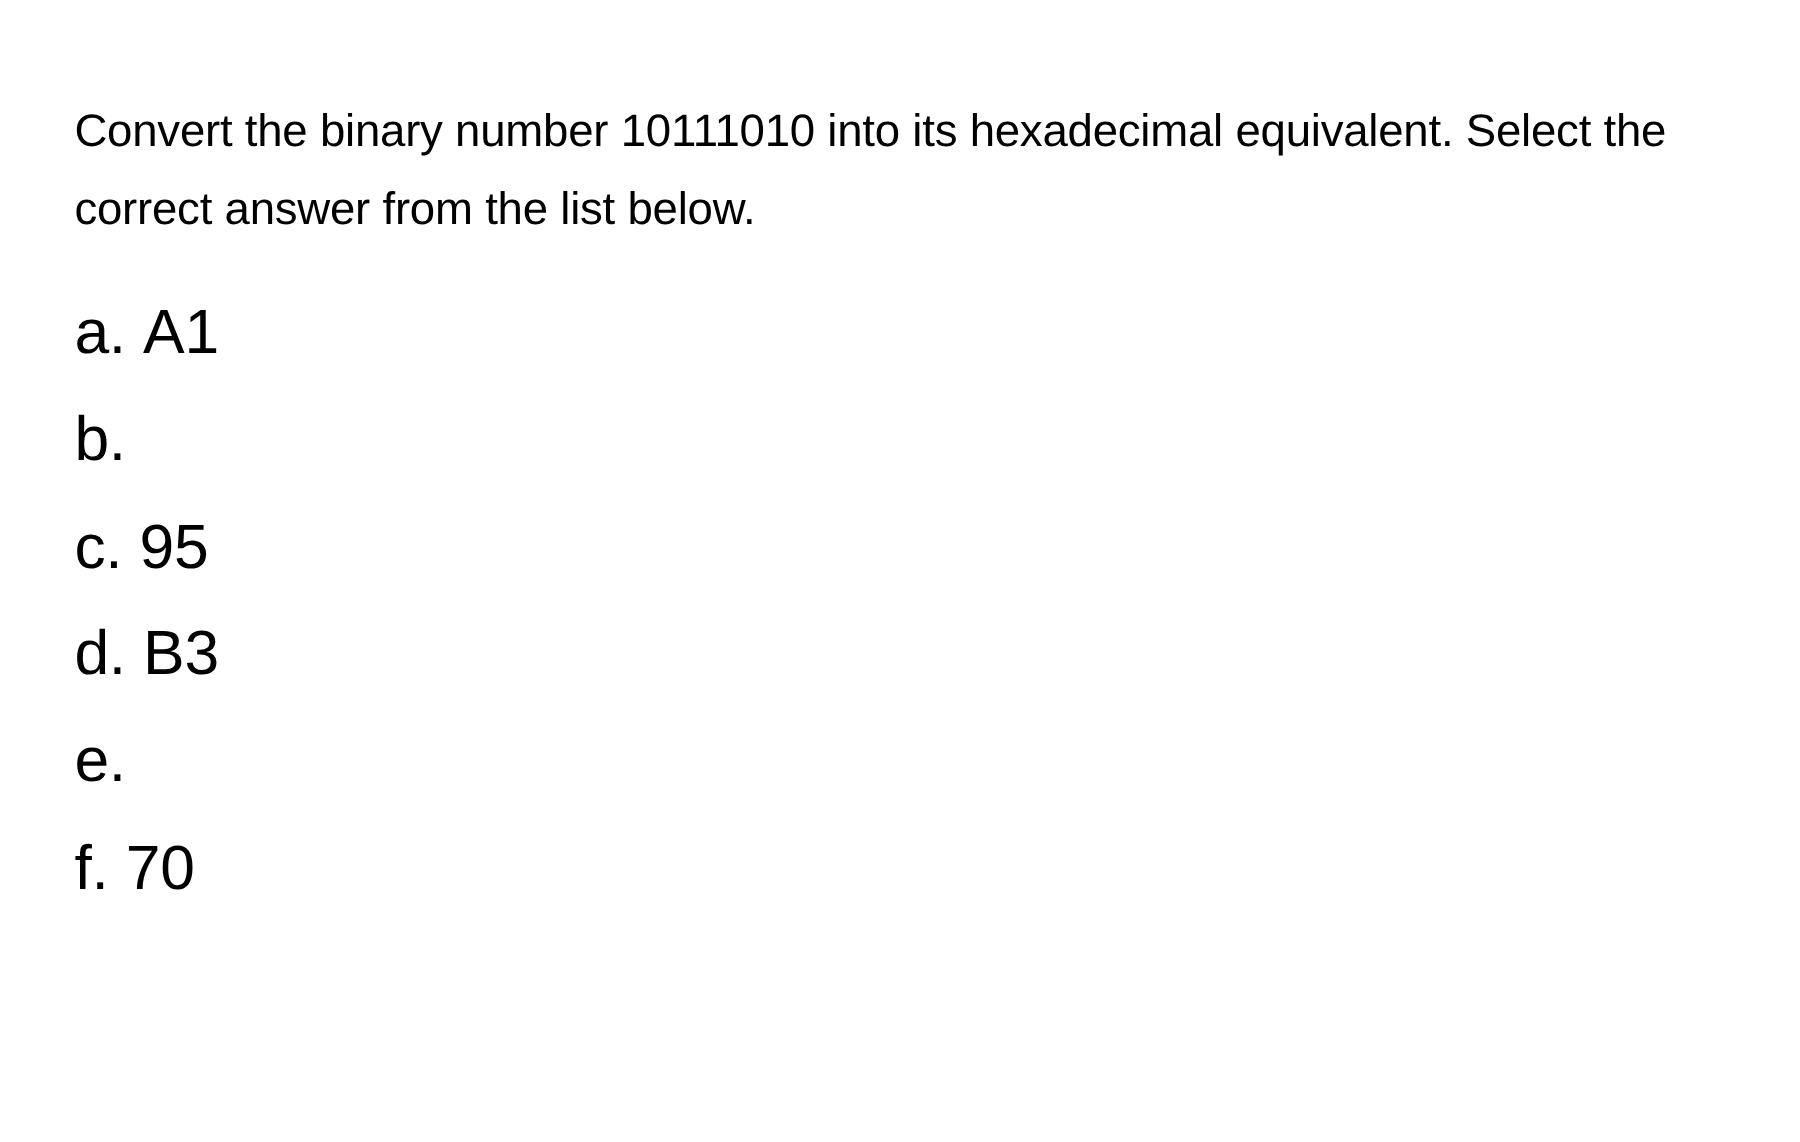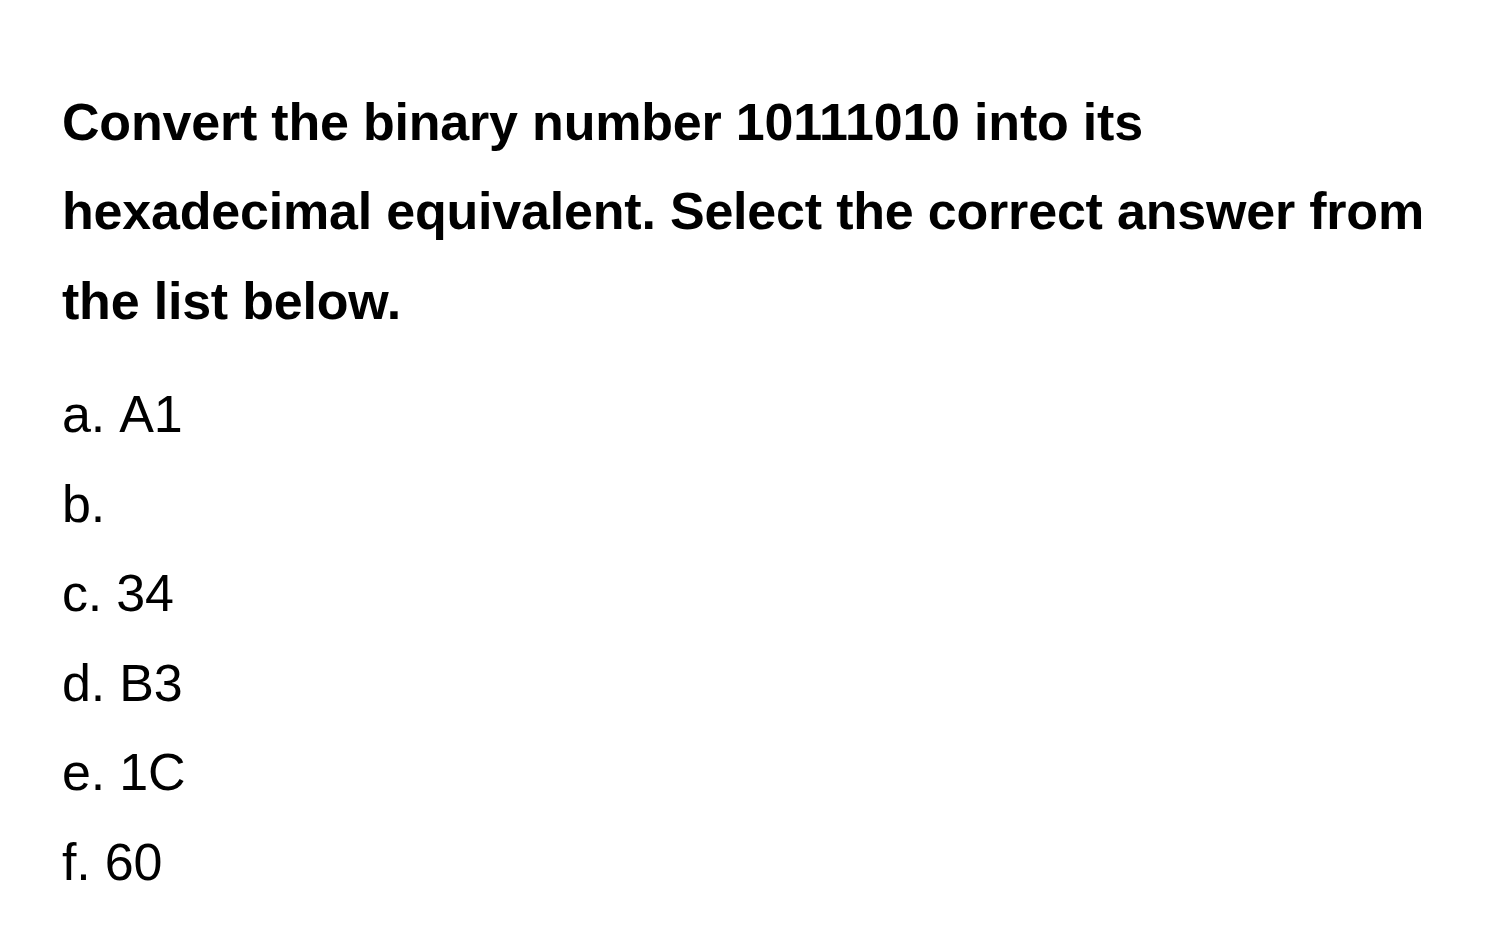--- a/index.html
+++ b/index.html
@@ -11,23 +11,23 @@
     width: 1500px;
     height: 952px;
     background: #ffffff;
     font-family: -apple-system, BlinkMacSystemFont, "Segoe UI", Helvetica, Arial, sans-serif;
     color: #000000;
   }
   .page {
     padding: 78px 62px 0 62px;
   }
   .question-text {
-    font-size: 52px;
+    font-size: 38px;
     line-height: 1.72;
-    font-weight: 700;
+    font-weight: 400;
     letter-spacing: -0.2px;
     margin-bottom: 24px;
   }
   .options {
     display: flex;
     flex-direction: column;
   }
   .option {
     font-size: 52px;
     line-height: 1.72;
@@ -48,28 +48,27 @@
   <div class="options">
     <div class="option">
       <span class="option-label">a. </span>
       <span>A1</span>
     </div>
     <div class="option">
       <span class="option-label">b. </span>
     </div>
     <div class="option">
       <span class="option-label">c. </span>
-      <span>34</span>
+      <span>95</span>
     </div>
     <div class="option">
       <span class="option-label">d. </span>
       <span>B3</span>
     </div>
     <div class="option">
       <span class="option-label">e. </span>
-      <span>1C</span>
     </div>
     <div class="option">
       <span class="option-label">f. </span>
-      <span>60</span>
+      <span>70</span>
     </div>
   </div>
 </div>
 
 </body></html>

